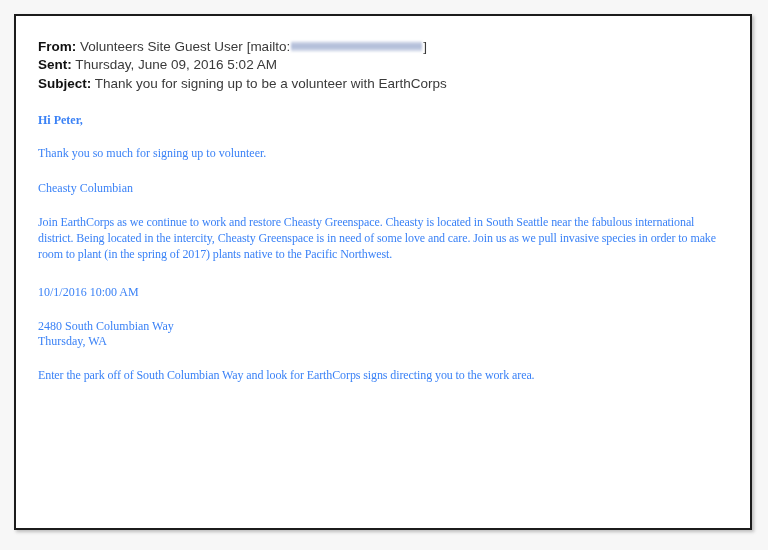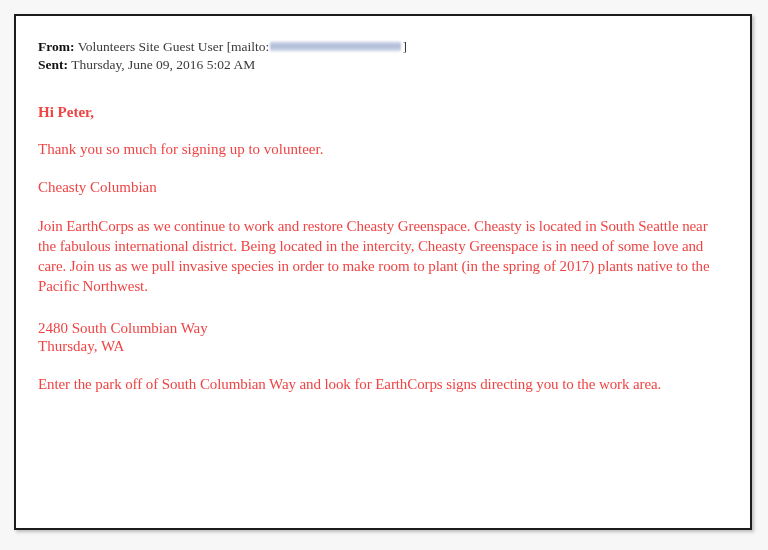--- a/index.html
+++ b/index.html
@@ -37,21 +37,20 @@
 
   
   .header-block {
     font-family: "Liberation Sans", "DejaVu Sans", sans-serif;
     font-size: 13.5px;
     color: #2b2b2b;
     line-height: 18.4px;
   }
   .header-row {
     white-space: nowrap;
-    font-family: Liberation Serif, serif;
   }
   .header-label {
     font-weight: bold;
     color: #111111;
   }
   .header-value {
     color: #3a3a3a;
   }
   .mailto-open, .mailto-close {
     color: #3a3a3a;
@@ -67,23 +66,23 @@
         rgba(188,198,222,0.95) 22%,
         rgba(176,188,216,1) 50%,
         rgba(196,205,226,0.95) 78%,
         rgba(236,239,246,0.55) 100%);
     border-radius: 1px;
     filter: blur(1.2px);
   }
 
   
   .message-block {
-    margin-top: 27px;
-    font-size: 15px;
-    color: #ef4444;
+    margin-top: 19px;
+    font-size: 12px;
+    color: #3b82f6;
     line-height: 1.35;
   }
   .msg-p {
     margin: 0 0 18px 0;
     max-width: 690px;
   }
   .msg-p.bold {
     font-weight: normal;
     letter-spacing: -0.1px;
   }
@@ -110,33 +109,38 @@
         <span class="header-value">Volunteers Site Guest User</span>
         <span class="mailto-open">[mailto:</span><span class="redaction"></span><span class="mailto-close">]</span>
       </div>
 
       <div class="header-row">
         <span class="header-label">Sent:</span>
         <span class="header-value">Thursday, June 09, 2016 5:02 AM</span>
       </div>
 
 
+      <div class="header-row">
+        <span class="header-label">Subject:</span>
+        <span class="header-value">Thank you for signing up to be a volunteer with EarthCorps</span>
+      </div>
 
     </div>
 
     <div class="message-block">
 
       <p class="msg-p greeting">Hi Peter,</p>
 
       <p class="msg-p">Thank you so much for signing up to volunteer.</p>
 
       <p class="msg-p">Cheasty Columbian</p>
 
       <p class="msg-p bold para-gap">Join EarthCorps as we continue to work and restore Cheasty Greenspace. Cheasty is located in South Seattle near the fabulous international district. Being located in the intercity, Cheasty Greenspace is in need of some love and care.  Join us as we pull invasive species in order to make room to plant (in the spring of 2017) plants native to the Pacific Northwest.</p>
 
+      <p class="msg-p">10/1/2016 10:00 AM</p>
 
       <div class="addr-block">
         <div>2480 South Columbian Way</div>
         <div>Thursday, WA</div>
       </div>
 
       <p class="msg-p bold para-gap">Enter the park off of South Columbian Way and look for EarthCorps signs directing you to the work area.</p>
 
     </div>
 

